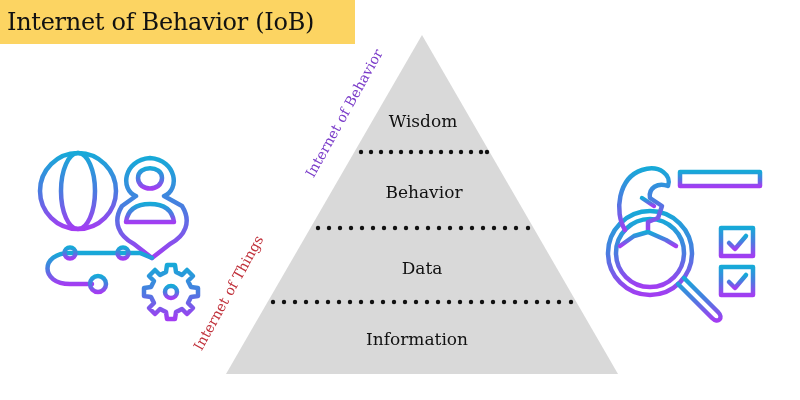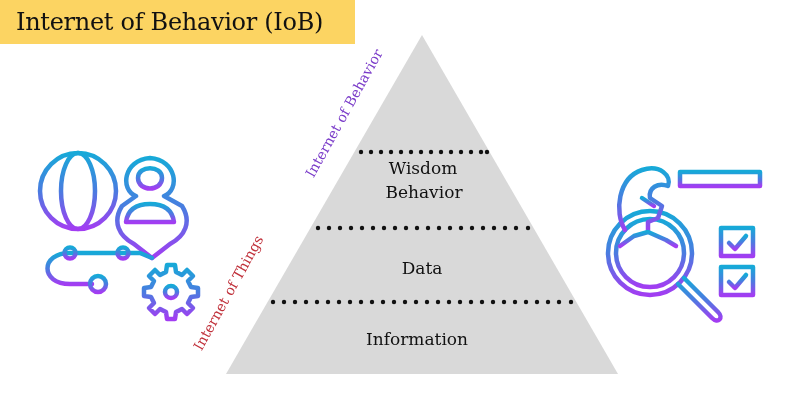--- a/index.html
+++ b/index.html
@@ -5,21 +5,21 @@
   html, body { margin: 0; padding: 0; }
   body {
     width: 800px; height: 400px; position: relative; overflow: hidden;
     background: #ffffff;
     font-family: "DejaVu Serif", "Liberation Serif", serif;
   }
   .title-banner {
     position: absolute; left: 0; top: 0; width: 355px; height: 44px;
     background: #fcd462;
     display: flex; align-items: center;
-    box-sizing: border-box; padding-left: 16px;
+    box-sizing: border-box; padding-left: 7px;
   }
   .title-banner span {
     font-family: "DejaVu Serif", serif; font-size: 24px; color: #111;
     letter-spacing: -0.3px;
   }
   svg.main { position: absolute; left: 0; top: 0; }
   .level-label {
     position: absolute; font-family: "DejaVu Serif", serif;
     font-size: 17px; color: #111; text-align: center; width: 200px;
     transform: translateX(-50%);
@@ -173,19 +173,19 @@
       <rect x="721" y="228" width="32" height="28"></rect>
       <path d="M729,243 L735,249 L746,236"></path>
     </g>
     <g>
       <rect x="721" y="267" width="32" height="28"></rect>
       <path d="M729,282 L735,288 L746,275"></path>
     </g>
   </g>
 </svg>
 
-<div class="level-label" style="left:423px; top:111px;margin-top:47px;">Wisdom</div>
+<div class="level-label" style="left:423px; top:111px;">Wisdom</div>
 <div class="level-label" style="left:424px; top:182px;">Behavior</div>
 <div class="level-label" style="left:422px; top:258px;">Data</div>
 <div class="level-label" style="left:417px; top:329px;">Information</div>
 
 <div class="side-label" style="left:316px; top:164px; color:#7a3bc9; transform: rotate(-61deg);">Internet of Behavior</div>
 <div class="side-label" style="left:204px; top:337px; color:#c0303a; transform: rotate(-61deg);">Internet of Things</div>
 
 </body></html>

